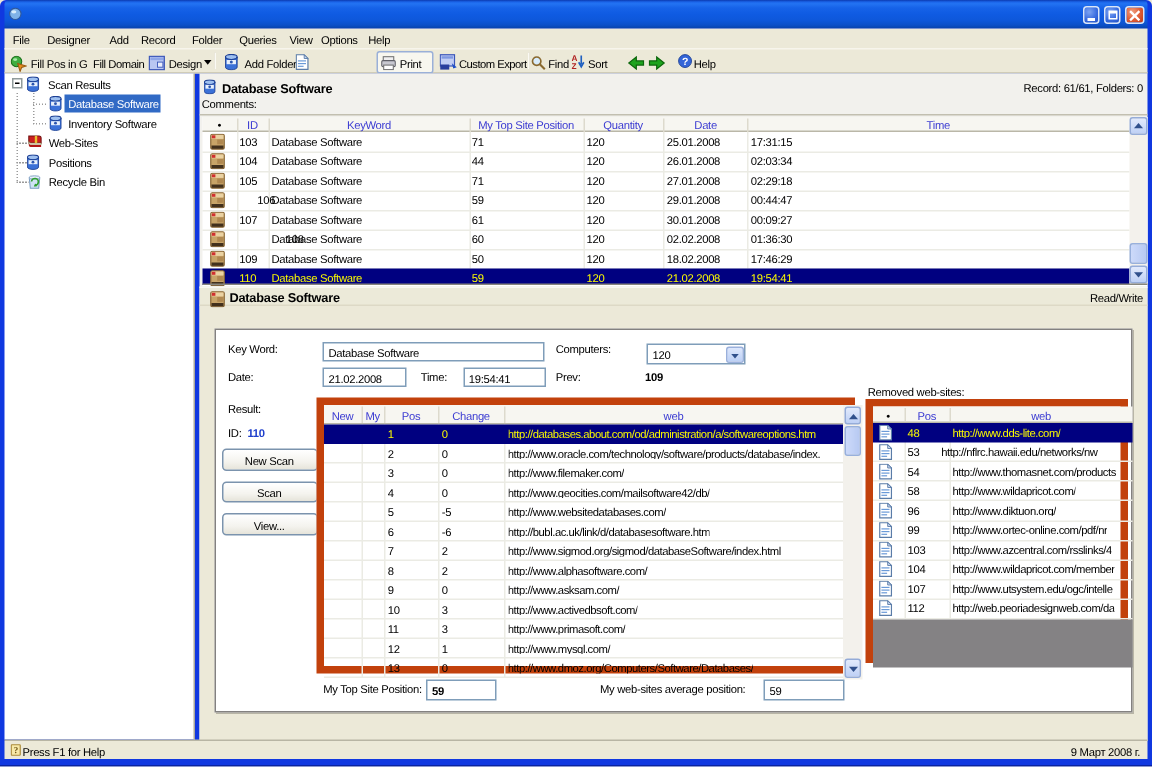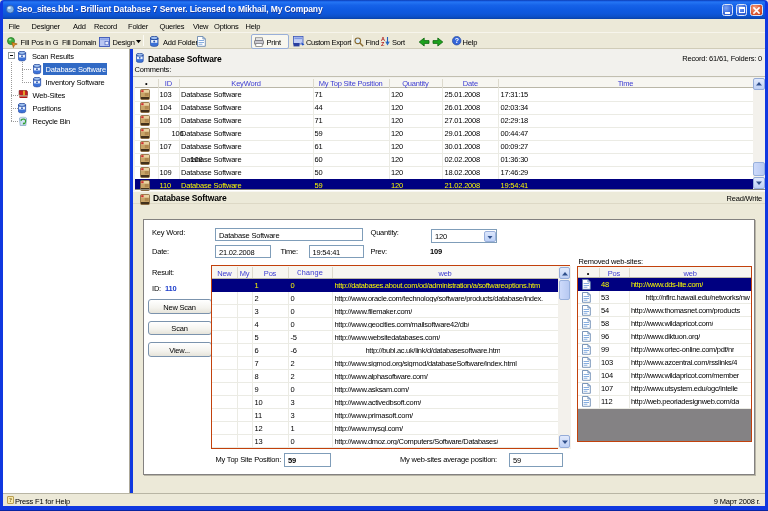--- a/index.html
+++ b/index.html
@@ -29,29 +29,28 @@
 .navy{background:#000080;}
 .yel{color:#f8f800;}
 .sbtrack{background:#f3f1ec;}
 .sbbtn{background:linear-gradient(180deg,#e2eafc,#bed0f5);border:1px solid #95acd8;border-radius:2px;}
 .sbthumb{background:linear-gradient(90deg,#cddafa,#b7c9f2);border:1px solid #98b0dc;border-radius:2px;}
 .chev{fill:#30508c;}
 #secbar{left:0px;top:141.5px;width:632px;height:13.5px;background:#ecead9;border-top:1px solid #f8f7f1;border-bottom:1px solid #ddd9c6;}
 #formpanel{left:10px;top:170px;width:611.5px;height:256px;background:#fff;border:1px solid #838180;box-shadow:1px 1px 0 #b8b5a6;}
 .inp{background:#fff;border:1px solid #7f9db9;}
 .btn{border:1px solid #7b93ad;border-radius:3px;background:linear-gradient(180deg,#ffffff,#f4f3ee 60%,#e6e4da);}
-.tablebox{border:1px solid #c2410c;background:#fff;}
+.tablebox{border:5px solid #c2410c;background:#fff;}
 </style></head><body>
 <div id="frame" class="ab"></div>
 <div id="titlebar" class="ab">
 <svg class="ab" style="left:2.5px;top:4.5px;" width="9" height="9" viewBox="0 0 9 9">
       <circle cx="4.2" cy="4.2" r="3.8" fill="#7fb2e8" stroke="#30589a" stroke-width="0.7"></circle>
       <ellipse cx="3.2" cy="2.9" rx="1.7" ry="1.1" fill="#d8ecfc"></ellipse>
     </svg>
-<div class="ab t b" style="left:14px;top:5px;color:#fff;font-size:8.5px;letter-spacing:-0.1px;text-shadow:0.6px 0.8px 0 #1a3a9c;">Seo_sites.bbd - Brilliant Database 7 Server. Licensed to Mikhail, My Company</div>
 <div class="ab capbtn minb" style="left:718.5px;">
       <div class="ab" style="left:2px;top:7.5px;width:5px;height:2px;background:#fff;"></div>
     </div>
 <div class="ab capbtn maxb" style="left:732.5px;">
       <div class="ab" style="left:2px;top:2px;width:6px;height:6px;border:1px solid #fff;border-top-width:2px;"></div>
     </div>
 <div class="ab capbtn closeb" style="left:746.5px;width:13px;">
       <svg width="11" height="11" viewBox="0 0 11 11" style="position:absolute;left:0.5px;top:0">
         <path d="M2.4 2.4 L8.6 8.6 M8.6 2.4 L2.4 8.6" stroke="#fff" stroke-width="1.5"></path>
       </svg>
@@ -378,21 +377,21 @@
         <rect x="4.8" y="4" width="3.8" height="3.2" fill="#b08850"></rect>
       </svg>
 <div class="ab t b" style="left:20px;top:2.5px;font-size:8.5px;letter-spacing:-0.15px;">Database Software</div>
 <div class="ab t " style="right:3px;top:3.5px;font-size:7.5px;">Read/Write</div>
 </div>
 <div id="formpanel" class="ab">
 <div class="ab t " style="left:8px;top:8.5px;">Key Word:</div>
 <div class="ab inp" style="left:71px;top:7.5px;width:148px;height:13px;">
         <div class="ab t" style="left:3px;top:3px;">Database Software</div>
       </div>
-<div class="ab t " style="left:226.5px;top:8.5px;">Quantity:</div>
+<div class="ab t " style="left:226.5px;top:8.5px;">Computers:</div>
 <div class="ab inp" style="left:287px;top:9px;width:66px;height:13.5px;">
         <div class="ab t" style="left:3px;top:3px;">120</div>
         <div class="ab" style="right:0.5px;top:0.5px;width:12px;height:11.5px;background:linear-gradient(180deg,#dde7fc,#bcd0f6);border:1px solid #9ab0dc;border-radius:2px;">
           <svg class="ab" style="left:0;top:1px;" width="10" height="9" viewBox="0 0 10 9">
             <path d="M2.5 3 L5 6 L7.5 3 Z" class="chev"></path>
           </svg>
         </div>
       </div>
 <div class="ab t " style="left:8px;top:27.5px;">Date:</div>
 <div class="ab inp" style="left:71px;top:25px;width:55.5px;height:13px;">
@@ -414,21 +413,21 @@
         <div class="ab t" style="left:0;top:3.5px;width:62px;text-align:center;">Scan</div>
       </div>
 <div class="ab btn" style="left:3.5px;top:122px;width:64px;height:14.5px;">
         <div class="ab t" style="left:0;top:3.5px;width:62px;text-align:center;">View...</div>
       </div>
 <div class="ab tablebox" style="left:67px;top:45px;width:358.5px;height:183.5px;">
 <div class="ab gh" style="left:0;width:345.9px;height:12.5px;"></div>
 <div class="ab t cell blue" style="left:12.4px;top:3.5px;transform:translateX(-50%);">New</div>
 <div class="ab t cell blue" style="left:32.5px;top:3.5px;transform:translateX(-50%);">My</div>
 <div class="ab t cell blue" style="left:58px;top:3.5px;transform:translateX(-50%);">Pos</div>
-<div class="ab t cell blue" style="left:98px;top:3.5px;transform:translateX(-50%);font-family:Liberation Mono, monospace;">Change</div>
+<div class="ab t cell blue" style="left:98px;top:3.5px;transform:translateX(-50%);">Change</div>
 <div class="ab t cell blue" style="left:233px;top:3.5px;transform:translateX(-50%);">web</div>
 <div class="ab colsep" style="left:24.8px;top:1px;height:11px;"></div>
 <div class="ab colsep" style="left:24.8px;top:12.5px;height:169px;background:#ebebe4;"></div>
 <div class="ab colsep" style="left:40.3px;top:1px;height:11px;"></div>
 <div class="ab colsep" style="left:40.3px;top:12.5px;height:169px;background:#ebebe4;"></div>
 <div class="ab colsep" style="left:76.3px;top:1px;height:11px;"></div>
 <div class="ab colsep" style="left:76.3px;top:12.5px;height:169px;background:#ebebe4;"></div>
 <div class="ab colsep" style="left:120px;top:1px;height:11px;"></div>
 <div class="ab colsep" style="left:120px;top:12.5px;height:169px;background:#ebebe4;"></div>
 <div class="ab colsep" style="left:345.9px;top:1px;height:11px;"></div>
@@ -449,21 +448,21 @@
 <div class="ab t cell" style="left:42.5px;top:54.5px;">4</div>
 <div class="ab t cell" style="left:78.5px;top:54.5px;">0</div>
 <div class="ab t cell" style="left:122.5px;top:54.5px;letter-spacing:-0.3px;max-width:222px;overflow:hidden;">http://www.geocities.com/mailsoftware42/db/</div>
 <div class="ab rowline" style="top:77.0px;width:345.9px;"></div>
 <div class="ab t cell" style="left:42.5px;top:67.5px;">5</div>
 <div class="ab t cell" style="left:78.5px;top:67.5px;">-5</div>
 <div class="ab t cell" style="left:122.5px;top:67.5px;letter-spacing:-0.3px;max-width:222px;overflow:hidden;">http://www.websitedatabases.com/</div>
 <div class="ab rowline" style="top:90.0px;width:345.9px;"></div>
 <div class="ab t cell" style="left:42.5px;top:80.5px;">6</div>
 <div class="ab t cell" style="left:78.5px;top:80.5px;">-6</div>
-<div class="ab t cell" style="left:122.5px;top:80.5px;letter-spacing:-0.3px;max-width:222px;overflow:hidden;margin-left:31px;">http://bubl.ac.uk/link/d/databasesoftware.htm</div>
+<div class="ab t cell" style="left:122.5px;top:80.5px;letter-spacing:-0.3px;max-width:222px;overflow:hidden;">http://bubl.ac.uk/link/d/databasesoftware.htm</div>
 <div class="ab rowline" style="top:103.0px;width:345.9px;"></div>
 <div class="ab t cell" style="left:42.5px;top:93.5px;">7</div>
 <div class="ab t cell" style="left:78.5px;top:93.5px;">2</div>
 <div class="ab t cell" style="left:122.5px;top:93.5px;letter-spacing:-0.3px;max-width:222px;overflow:hidden;">http://www.sigmod.org/sigmod/databaseSoftware/index.html</div>
 <div class="ab rowline" style="top:116.0px;width:345.9px;"></div>
 <div class="ab t cell" style="left:42.5px;top:106.5px;">8</div>
 <div class="ab t cell" style="left:78.5px;top:106.5px;">2</div>
 <div class="ab t cell" style="left:122.5px;top:106.5px;letter-spacing:-0.3px;max-width:222px;overflow:hidden;">http://www.alphasoftware.com/</div>
 <div class="ab rowline" style="top:129.0px;width:345.9px;"></div>
 <div class="ab t cell" style="left:42.5px;top:119.5px;">9</div>
@@ -528,21 +527,21 @@
 <div class="ab t cell yel" style="left:53.5px;top:13.5px;letter-spacing:-0.3px;max-width:119px;overflow:hidden;">http://www.dds-lite.com/</div>
 <div class="ab rowline" style="top:36.2px;width:173.5px;"></div>
 <svg class="ab" style="left:4px;top:24.6px;" width="9" height="11" viewBox="0 0 9 11">
           <path d="M0.5 0.5 L5.8 0.5 L8.3 3 L8.3 10.3 L0.5 10.3 Z" fill="#fff" stroke="#5a7ca8" stroke-width="0.8"></path>
           <path d="M5.8 0.5 L5.8 3 L8.3 3 Z" fill="#c8d8f0" stroke="#5a7ca8" stroke-width="0.6"></path>
           <rect x="1.6" y="4.2" width="5.4" height="0.8" fill="#6a9ad8"></rect>
           <rect x="1.6" y="6" width="5.4" height="0.8" fill="#6a9ad8"></rect>
           <rect x="1.6" y="7.8" width="3.8" height="0.8" fill="#6a9ad8"></rect>
         </svg>
 <div class="ab t cell" style="left:23.5px;top:26.6px;">53</div>
-<div class="ab t cell" style="left:68px;top:26.6px;letter-spacing:-0.3px;max-width:119px;overflow:hidden;text-align:center;">http://nflrc.hawaii.edu/networks/nw</div>
+<div class="ab t cell" style="left:46px;top:26.6px;letter-spacing:-0.3px;max-width:119px;overflow:hidden;text-align:center;">http://nflrc.hawaii.edu/networks/nw</div>
 <div class="ab rowline" style="top:49.300000000000004px;width:173.5px;"></div>
 <svg class="ab" style="left:4px;top:37.7px;" width="9" height="11" viewBox="0 0 9 11">
           <path d="M0.5 0.5 L5.8 0.5 L8.3 3 L8.3 10.3 L0.5 10.3 Z" fill="#fff" stroke="#5a7ca8" stroke-width="0.8"></path>
           <path d="M5.8 0.5 L5.8 3 L8.3 3 Z" fill="#c8d8f0" stroke="#5a7ca8" stroke-width="0.6"></path>
           <rect x="1.6" y="4.2" width="5.4" height="0.8" fill="#6a9ad8"></rect>
           <rect x="1.6" y="6" width="5.4" height="0.8" fill="#6a9ad8"></rect>
           <rect x="1.6" y="7.8" width="3.8" height="0.8" fill="#6a9ad8"></rect>
         </svg>
 <div class="ab t cell" style="left:23.5px;top:39.7px;">54</div>
 <div class="ab t cell" style="left:53.5px;top:39.7px;letter-spacing:-0.3px;max-width:119px;overflow:hidden;">http://www.thomasnet.com/products</div>

